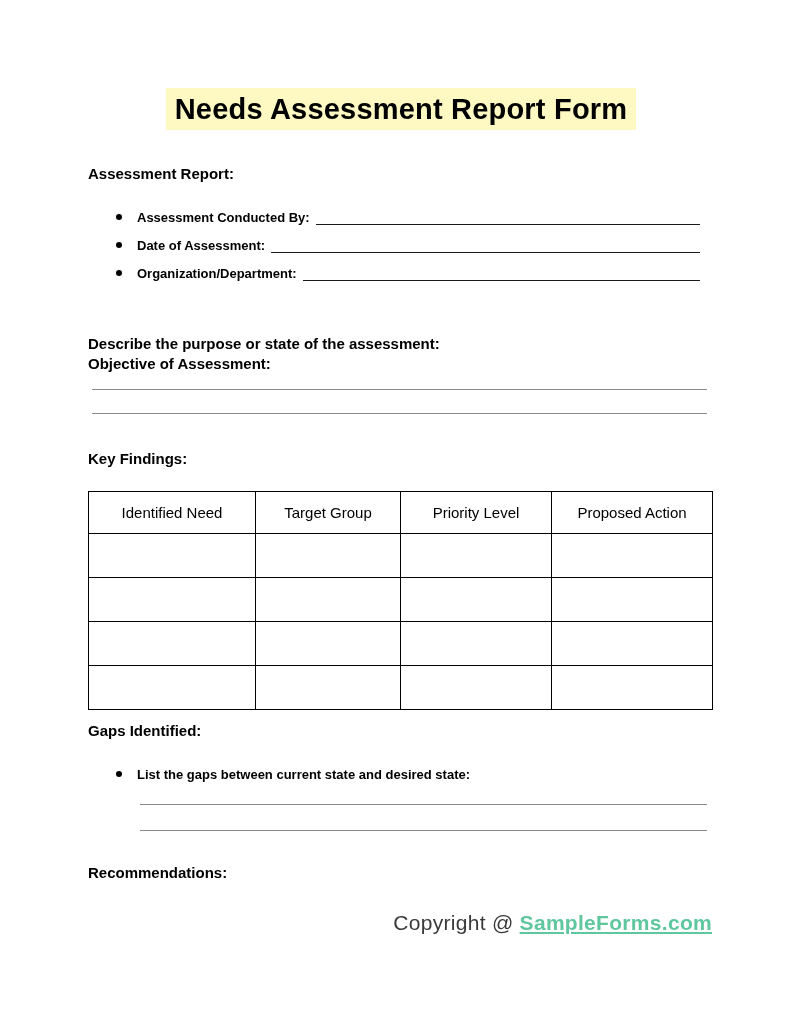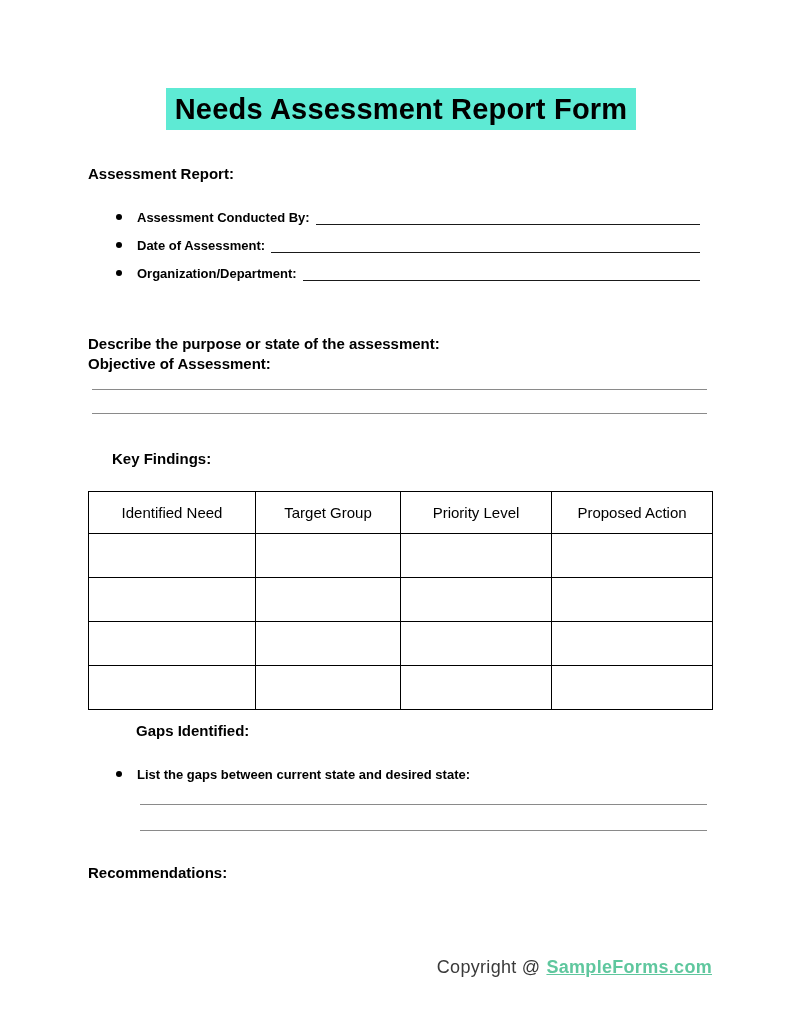--- a/index.html
+++ b/index.html
@@ -10,34 +10,34 @@
     color: #000000;
     position: relative;
     overflow: hidden;
   }
   .page { position: absolute; inset: 0; }
 
   
   .title-wrap { position: absolute; top: 88px; left: 0; width: 802px; text-align: center; }
   .title-highlight {
     display: inline-block;
-    background: #5eead4;
+    background: #fef9c3;
     font-weight: bold;
     font-size: 29px;
     line-height: 42px;
     padding: 0 9px;
     letter-spacing: 0.2px;
   }
 
   .h { position: absolute; left: 88px; font-size: 15px; font-weight: bold; line-height: 17px; }
   .h-assessment      { top: 165px; }
   .h-objective       { top: 307px; margin-top: 48px; }
   .h-describe        { top: 335px; }
-  .h-keyfindings     { top: 450px; margin-left: 24px; }
-  .h-gaps            { top: 722px; margin-left: 48px; }
+  .h-keyfindings     { top: 450px; }
+  .h-gaps            { top: 722px; }
   .h-recommendations { top: 864px; }
 
   
   .field-list { position: absolute; top: 203px; left: 88px; width: 622px; }
   .field-row { display: flex; align-items: center; height: 28px; }
   .bullet-dot {
     width: 6px; height: 6px; border-radius: 50%;
     background: #000; flex: none;
     margin-left: 28px; margin-right: 15px;
   }
@@ -72,22 +72,22 @@
   .col-3 { width: 151px; } .col-4 { width: 161px; }
 
   
   .gaps-bullet-row {
     position: absolute; top: 760px; left: 88px; width: 622px;
     display: flex; align-items: center; height: 28px;
   }
 
   
   .footer {
-    position: absolute; top: 956px; right: 90px;
-    font-size: 18px; line-height: 22px; letter-spacing: 0.3px;
+    position: absolute; top: 912px; right: 90px;
+    font-size: 21px; line-height: 22px; letter-spacing: 0.3px;
     color: #3a3a3a; white-space: nowrap; text-align: right;
   }
   .footer .copyright-text { margin-right: 6px; }
   .footer .footer-link {
     color: #5fc79e; font-weight: bold;
     text-decoration: underline; cursor: pointer;
   }
 </style>
 </head>
 <body>

